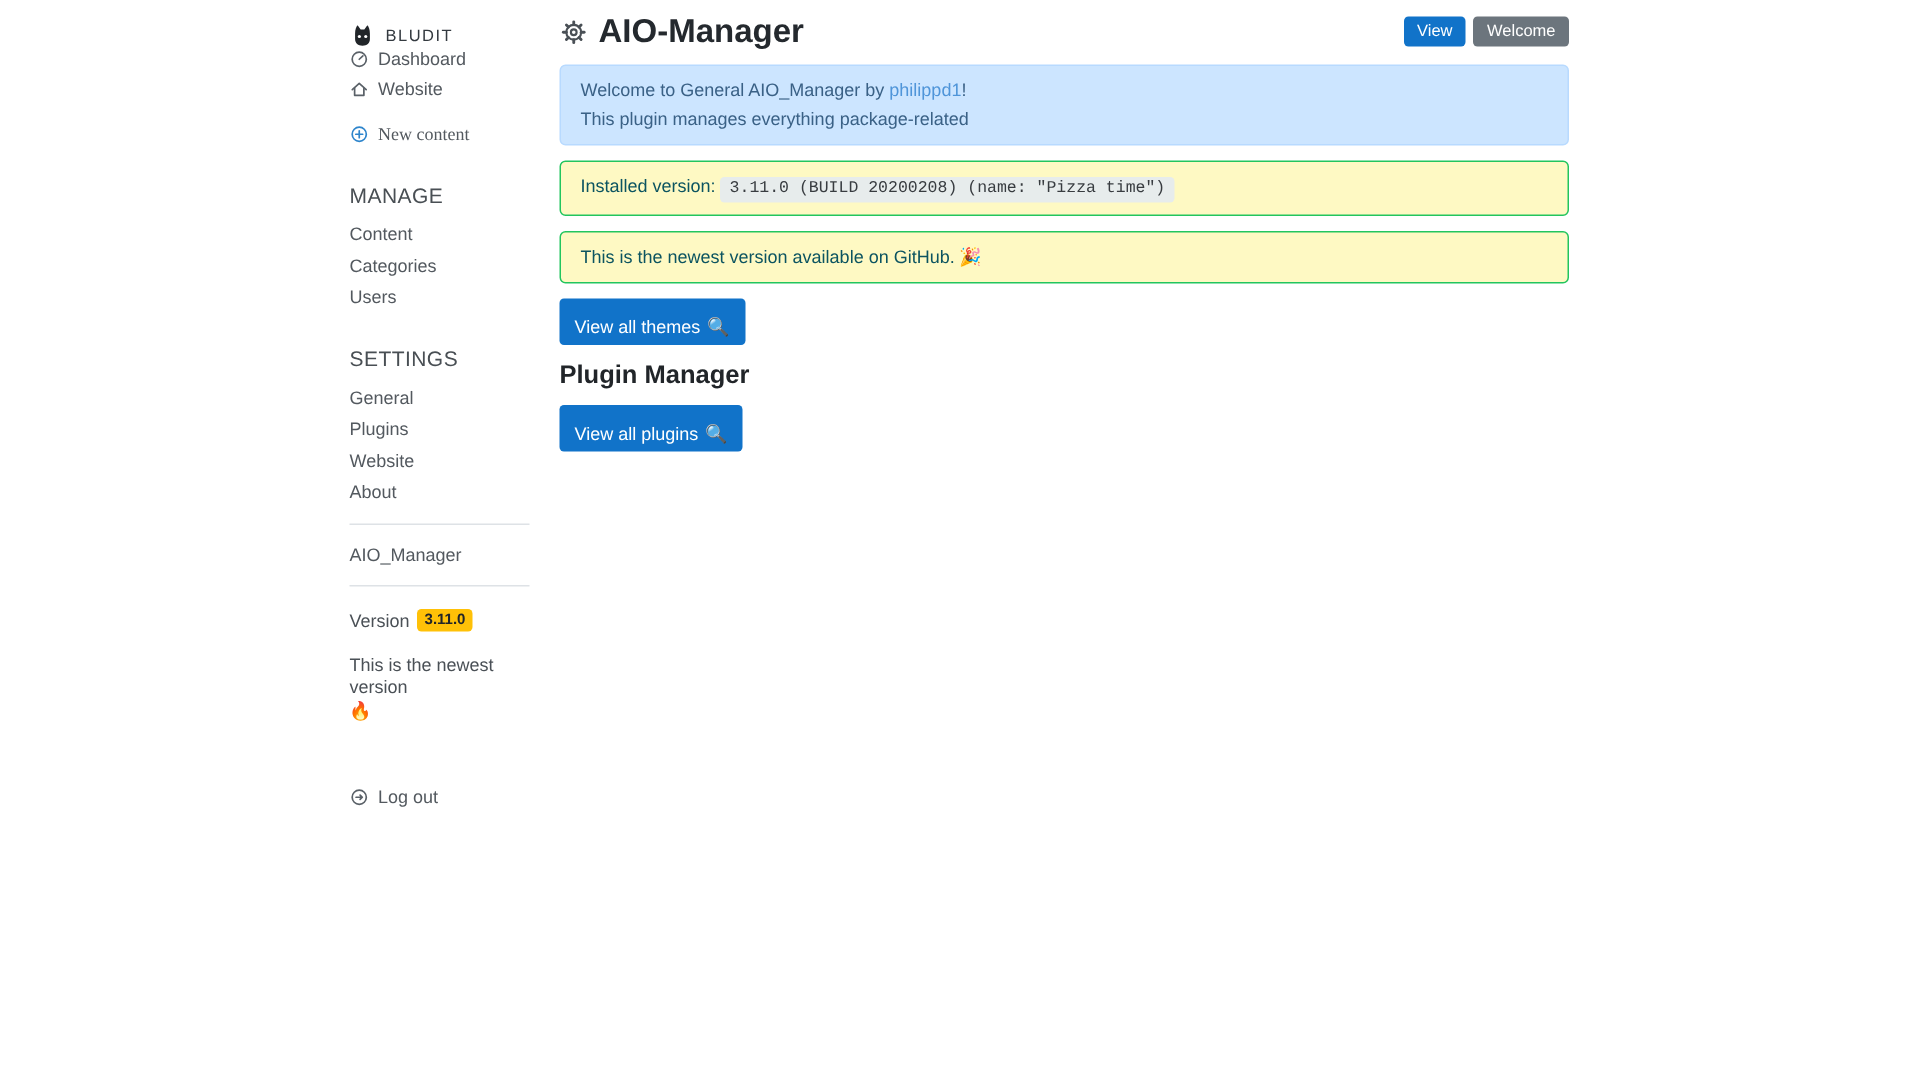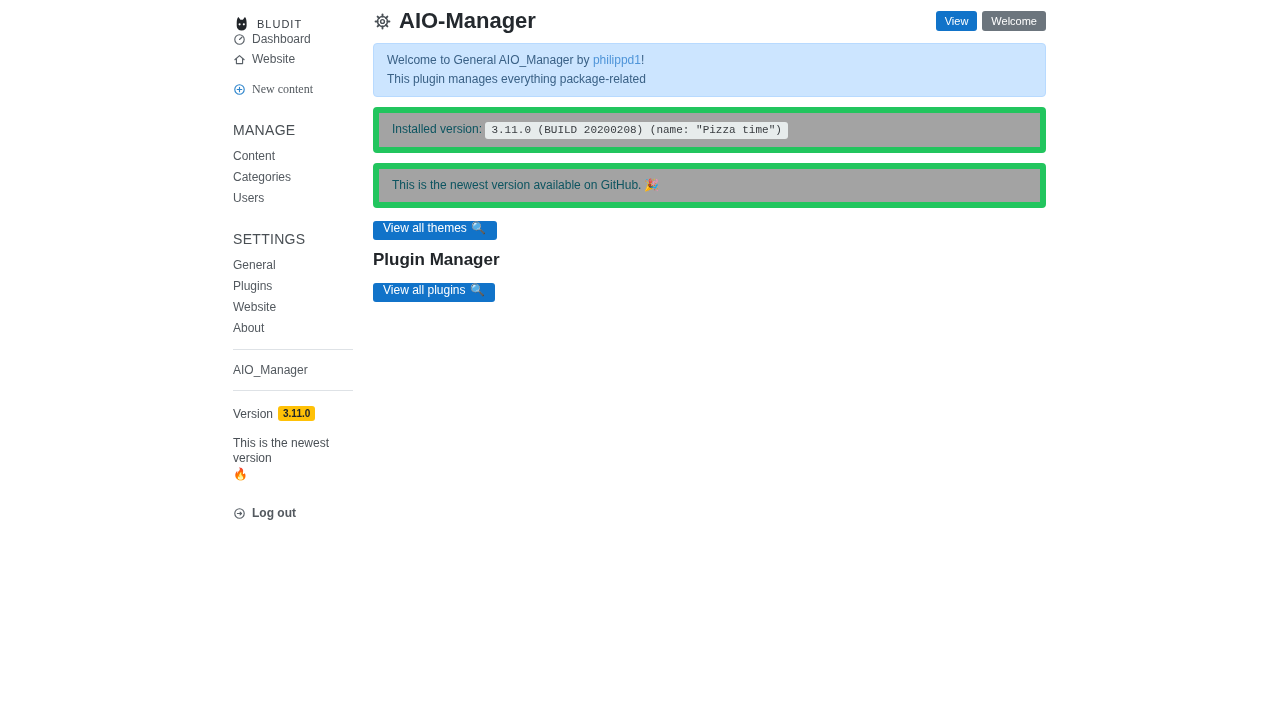--- a/index.html
+++ b/index.html
@@ -93,28 +93,27 @@
     display: inline-block;
   }
   .newest-note {
     margin-top: 15px;
     color: #4a5056;
     line-height: 15px;
     width: 118px;
   }
   .fire { font-size: 12px; display: block; margin-top: 1px; }
   .logout-row {
-    margin-top: 24px;
+    margin-top: 42px;
     display: flex;
     align-items: center;
     gap: 6px;
     color: #53595f;
     text-decoration: none;
     cursor: pointer;
-    font-weight: bold;
   }
 
   
   .main {
     flex: 1;
     padding: 2px 9px 0 0;
   }
   .main-header {
     display: flex;
     align-items: center;
@@ -146,42 +145,42 @@
     padding: 7px 13px;
     line-height: 19px;
     margin-bottom: 10px;
   }
   .alert-primary {
     background: #cce5ff;
     border: 1px solid #b8daff;
     color: #3a6186;
   }
   .alert-info {
-    background: #a3a3a3;
-    border: 6px solid #22c55e;
+    background: #fef9c3;
+    border: 1px solid #22c55e;
     color: #0c5460;
   }
   .author-link { color: #4f95d9; text-decoration: none; cursor: pointer; }
   h2.section-heading {
     font-size: 17px;
     font-weight: 700;
     color: #212529;
     margin: 12px 0 10px 0;
   }
   .code-chip {
     font-family: "Liberation Mono", monospace;
     font-size: 11px;
     background: #e7ecec;
     color: #383c40;
     padding: 2px 6px 3px 6px;
     border-radius: 3px;
   }
   .btn-view {
     font-size: 12px;
-    padding: 0 10px 5px 10px;
+    padding: 12px 10px 5px 10px;
     display: inline-flex;
     align-items: flex-start;
     gap: 5px;
     margin-bottom: 2px;
   }
   .emoji { font-style: normal; }
 </style>
 </head>
 <body>
 

